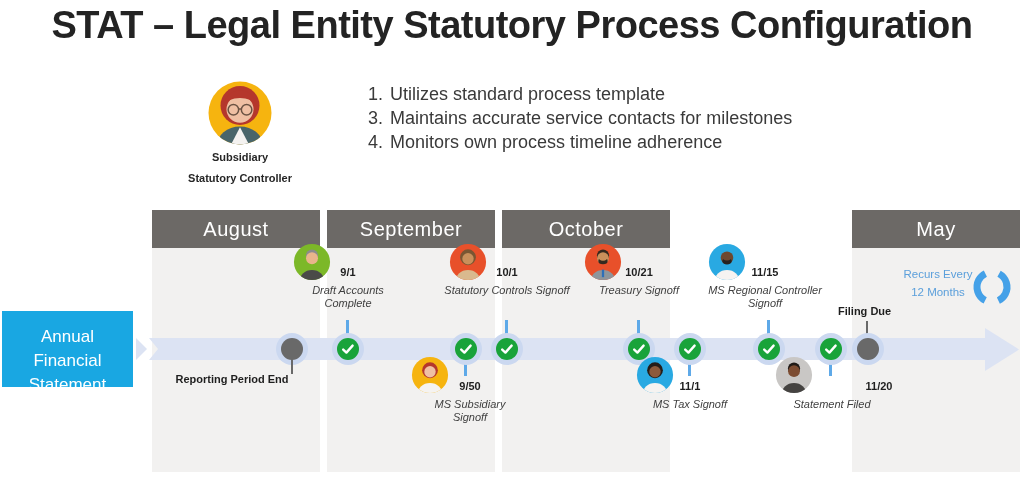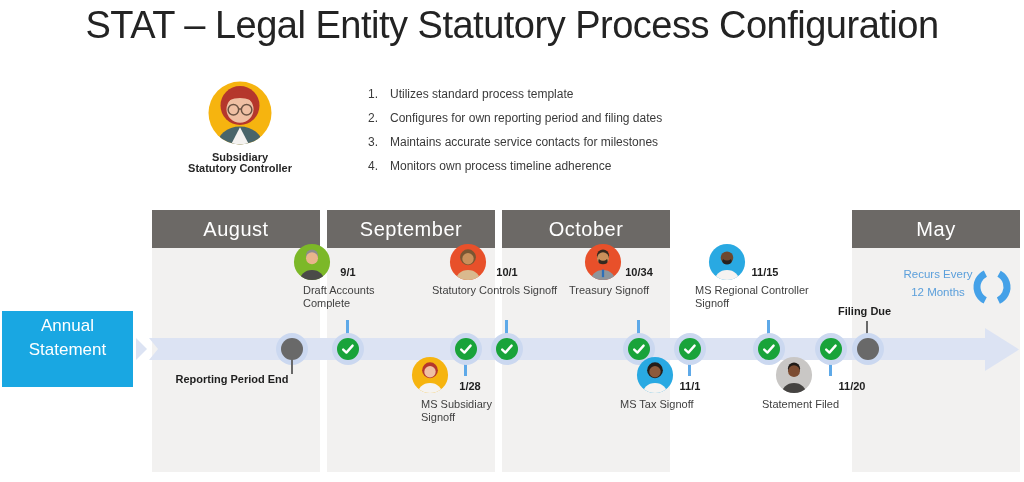--- a/index.html
+++ b/index.html
@@ -2,53 +2,53 @@
 <html><head>
 <meta charset="utf-8">
 <style>
   html,body{margin:0;padding:0;background:#ffffff;}
   .slide{
     position:relative;width:1024px;height:482px;overflow:hidden;background:#ffffff;
     font-family:"Liberation Sans","DejaVu Sans",sans-serif;color:#262626;
   }
   .title{
     position:absolute;left:0;top:4px;width:1024px;text-align:center;
-    font-size:38px;font-weight:400;letter-spacing:-0.5px;color:#232323;white-space:nowrap;
+    font-size:38px;font-weight:700;letter-spacing:-0.5px;color:#232323;white-space:nowrap;
   }
   
   .persona-avatar{position:absolute;left:207px;top:80px;width:66px;height:66px;}
   .persona-line{position:absolute;left:160px;width:160px;text-align:center;font-size:11px;font-weight:700;color:#262626;}
   
   .duties{position:absolute;left:368px;top:86px;}
-  .duty{font-size:12px;line-height:16px;margin-bottom:8px;color:#3a3a3a;}
+  .duty{font-size:18px;line-height:16px;margin-bottom:8px;color:#3a3a3a;}
   .duty-num{display:inline-block;width:22px;color:#3a3a3a;}
   
   .col{position:absolute;top:210px;width:168px;height:262px;}
   .col-head{height:38px;line-height:38px;background:#6C6966;color:#ffffff;text-align:center;
     font-size:20px;font-weight:300;letter-spacing:0.5px;}
   .col-body{height:224px;background:#F2F1F0;}
   
   .band-tail{position:absolute;left:136px;top:338px;width:11px;height:22px;background:#DCE3F3;
     clip-path:polygon(0 0,100% 50%,0 100%);}
   .band{position:absolute;left:149px;top:338px;width:838px;height:22px;background:#DCE3F3;
     clip-path:polygon(0 0,100% 0,100% 100%,0 100%,9px 50%);}
   .band-arrow{position:absolute;left:985px;top:328px;width:34px;height:43px;background:#DCE3F3;
     clip-path:polygon(0 0,100% 50%,0 100%);}
   
   .start-box{position:absolute;left:2px;top:311px;width:131px;height:76px;background:#19A7E2;
-    color:#ffffff;text-align:center;font-size:17px;line-height:24px;padding-top:3px;box-sizing:border-box;}
+    color:#ffffff;text-align:center;font-size:17px;line-height:24px;padding-top:14px;box-sizing:border-box;}
   
   .halo{position:absolute;width:32px;height:32px;border-radius:50%;background:#CBD8F0;}
   .check{position:absolute;width:22px;height:22px;}
   .gdot{position:absolute;width:22px;height:22px;border-radius:50%;background:#696969;}
   .stem{position:absolute;width:2px;background:#696969;}
   .tick{position:absolute;width:3px;height:14px;background:#5EA9E8;}
   .avatar{position:absolute;width:38px;height:38px;}
   .m-date{position:absolute;font-size:11px;font-weight:700;color:#1f1f1f;text-align:center;}
-  .m-label{position:absolute;font-size:11px;line-height:13px;color:#3f3f3f;text-align:left;}
+  .m-label{position:absolute;font-size:11px;line-height:13px;color:#3f3f3f;text-align:center;font-style:italic;}
   .e-label{position:absolute;font-size:11px;font-weight:700;color:#1f1f1f;}
   
   .recur-text{position:absolute;left:873px;top:265px;width:130px;text-align:center;
     font-size:11.5px;line-height:18px;color:#5B9FDB;}
   .recur-icon{position:absolute;left:970px;top:265px;width:44px;height:44px;}
 </style>
 </head>
 <body>
 
 <div class="slide">
@@ -67,25 +67,24 @@
       <circle cx="22" cy="19.5" r="9" fill="#EFC0A3"></circle>
       <path d="M11 17 q2 -10 11 -10 q9 0 11 10 q-3 -5 -11 -5 q-8 0 -11 5 z" fill="#B5372C"></path>
       <ellipse cx="22" cy="44" rx="15.5" ry="13" fill="#49656A"></ellipse>
       <polygon points="22,31.5 28.5,44 15.5,44" fill="#F4F2F0"></polygon>
       <circle cx="17.6" cy="19.8" r="3.5" fill="none" stroke="#6B5343" stroke-width="1"></circle>
       <circle cx="26.4" cy="19.8" r="3.5" fill="none" stroke="#6B5343" stroke-width="1"></circle>
       <line x1="21.1" y1="19.4" x2="22.9" y2="19.4" stroke="#6B5343" stroke-width="1"></line>
     </g>
   </svg>
   <div class="persona-line" style="top:151px">Subsidiary</div>
-  <div class="persona-line" style="top:162px">Statutory Controller</div>
+  <div class="persona-line" style="top:172px">Statutory Controller</div>
 
   <div class="duties">
     <div class="duty"><span class="duty-num">1.</span><span class="duty-text">Utilizes standard process template</span></div>
-    <div class="duty"><span class="duty-num">2.</span><span class="duty-text">Configures for own reporting period and filing dates</span></div>
     <div class="duty"><span class="duty-num">3.</span><span class="duty-text">Maintains accurate service contacts for milestones</span></div>
     <div class="duty"><span class="duty-num">4.</span><span class="duty-text">Monitors own process timeline adherence</span></div>
   </div>
 
   <div class="col" style="left:152px">
     <div class="col-head">August</div>
       <div class="col-body"></div>
   </div>
   <div class="col" style="left:327px">
     <div class="col-head">September</div>
@@ -99,20 +98,21 @@
     <div class="col-head">May</div>
       <div class="col-body"></div>
   </div>
 
   <div class="band-tail"></div>
   <div class="band"></div>
   <div class="band-arrow"></div>
 
   <div class="start-box">
     <div>Annual</div>
+    <div>Financial</div>
     <div>Statement</div>
   </div>
 
   <div>
     <div class="halo" style="left:276px;top:333px"></div>
     <div class="gdot" style="left:281px;top:338px"></div>
     <div class="stem" style="left:291px;top:357px;height:17px"></div>
     <div class="e-label" style="left:168px;top:373px;width:128px;text-align:center">Reporting Period End</div>
   </div>
 
@@ -153,21 +153,21 @@
             <circle cx="20" cy="20" r="19"></circle>
           </clipPath>
         </defs>
       <circle cx="20" cy="20" r="19" fill="#F6B40F"></circle>
       <g clip-path="url(#cp2)">
         <circle cx="20" cy="15" r="8.3" fill="#B5372C"></circle>
         <circle cx="20" cy="16.5" r="6" fill="#EFC0A3"></circle>
         <ellipse cx="20" cy="41" rx="13.5" ry="12.5" fill="#F5F3F1"></ellipse>
       </g>
     </svg>
-    <div class="m-date" style="left:430px;top:380px;width:80px">1/28</div>
+    <div class="m-date" style="left:430px;top:380px;width:80px">9/50</div>
     <div class="m-label" style="left:421px;top:398px;width:98px">MS Subsidiary Signoff</div>
   </div>
 
   <div>
     <svg class="avatar" style="left:449px;top:243px" viewBox="0 0 40 40">
       <defs>
           <clipPath id="cp3">
             <circle cx="20" cy="20" r="19"></circle>
           </clipPath>
         </defs>
@@ -198,21 +198,21 @@
       <circle cx="20" cy="20" r="19" fill="#E8502A"></circle>
       <g clip-path="url(#cp4)">
         <circle cx="20" cy="13.2" r="6.4" fill="#35291F"></circle>
         <circle cx="20" cy="16" r="6.2" fill="#C9905B"></circle>
         <ellipse cx="20" cy="19" rx="4.9" ry="3.4" fill="#35291F"></ellipse>
         <ellipse cx="20" cy="15" rx="4.6" ry="3.6" fill="#C9905B"></ellipse>
         <ellipse cx="20" cy="41" rx="13.5" ry="12.5" fill="#8E959B"></ellipse>
         <rect x="18.8" y="28" width="2.4" height="8" fill="#2D6FB8"></rect>
       </g>
     </svg>
-    <div class="m-date" style="left:599px;top:266px;width:80px">10/34</div>
+    <div class="m-date" style="left:599px;top:266px;width:80px">10/21</div>
     <div class="m-label" style="left:569px;top:284px;width:140px">Treasury Signoff</div>
     <div class="tick" style="left:637px;top:320px"></div>
     <div class="halo" style="left:623px;top:333px"></div>
     <svg class="check" style="left:628px;top:338px" viewBox="0 0 22 22">
       <circle cx="11" cy="11" r="11" fill="#19A33A"></circle>
       <path d="M6.2 11.6 L9.4 14.6 L15.6 7.6" stroke="#fff" stroke-width="2.4" fill="none" stroke-linecap="round" stroke-linejoin="round"></path>
     </svg>
   </div>
 
   <div>
@@ -277,21 +277,21 @@
             <circle cx="20" cy="20" r="19"></circle>
           </clipPath>
         </defs>
       <circle cx="20" cy="20" r="19" fill="#C9C7C5"></circle>
       <g clip-path="url(#cp7)">
         <circle cx="20" cy="13.2" r="6.4" fill="#1F1A16"></circle>
         <circle cx="20" cy="16" r="6.2" fill="#7C4C31"></circle>
         <ellipse cx="20" cy="41" rx="13.5" ry="12.5" fill="#454341"></ellipse>
       </g>
     </svg>
-    <div class="m-date" style="left:812px;top:380px;width:80px">11/20</div>
+    <div class="m-date" style="left:839px;top:380px;width:80px">11/20</div>
     <div class="m-label" style="left:762px;top:398px;width:140px">Statement Filed</div>
   </div>
 
   <div>
     <div class="e-label" style="left:838px;top:305px;width:110px;text-align:left">Filing Due</div>
     <div class="stem" style="left:866px;top:321px;height:18px"></div>
     <div class="halo" style="left:852px;top:333px"></div>
     <div class="gdot" style="left:857px;top:338px"></div>
   </div>
 

